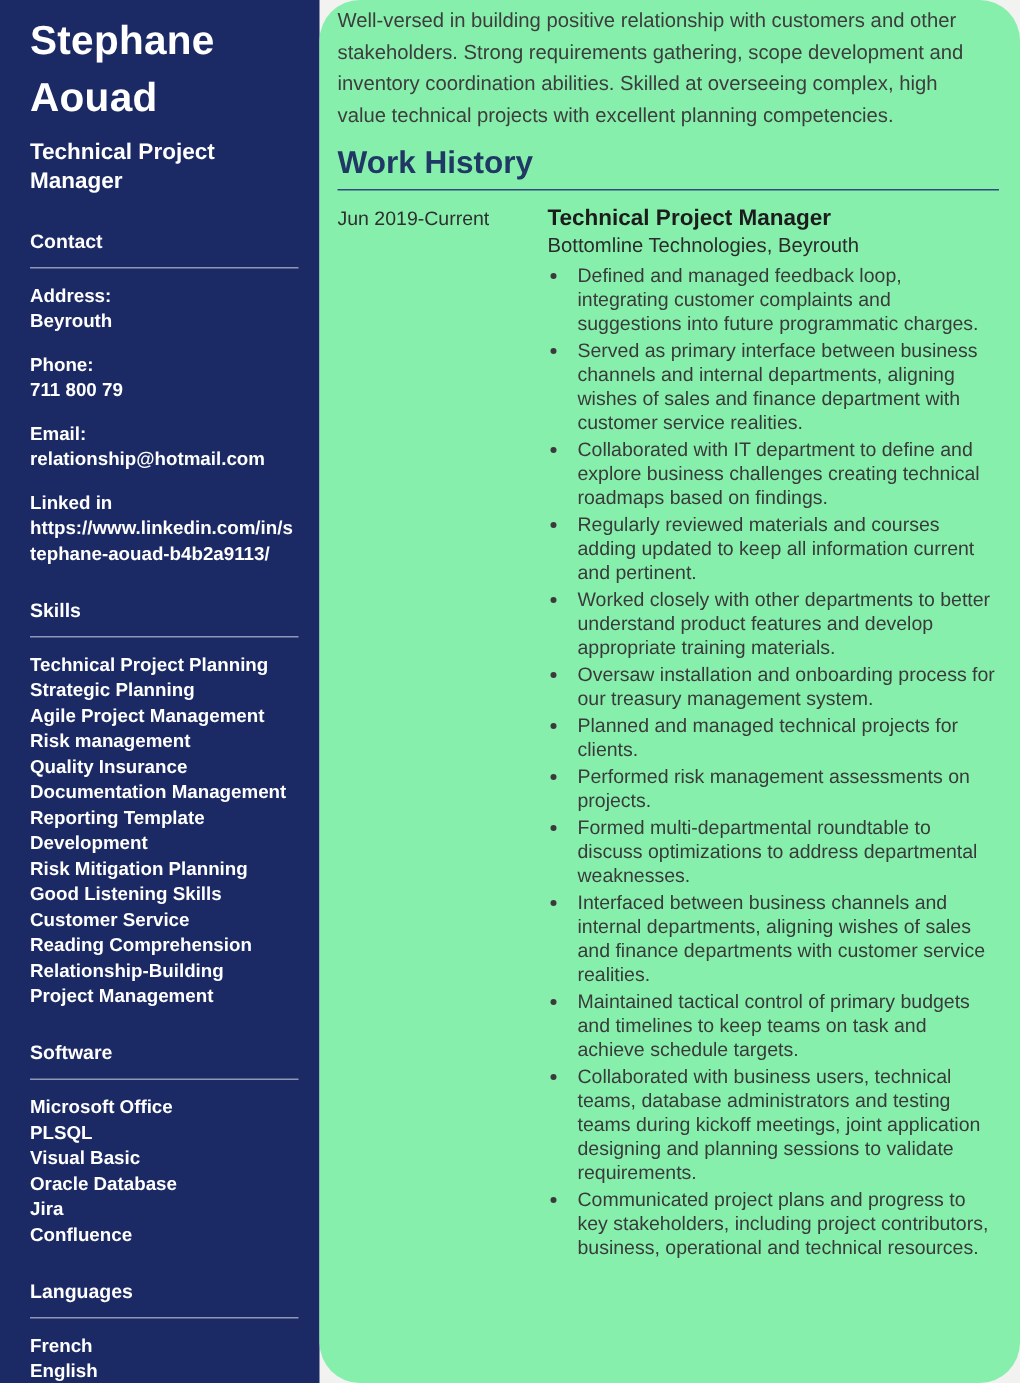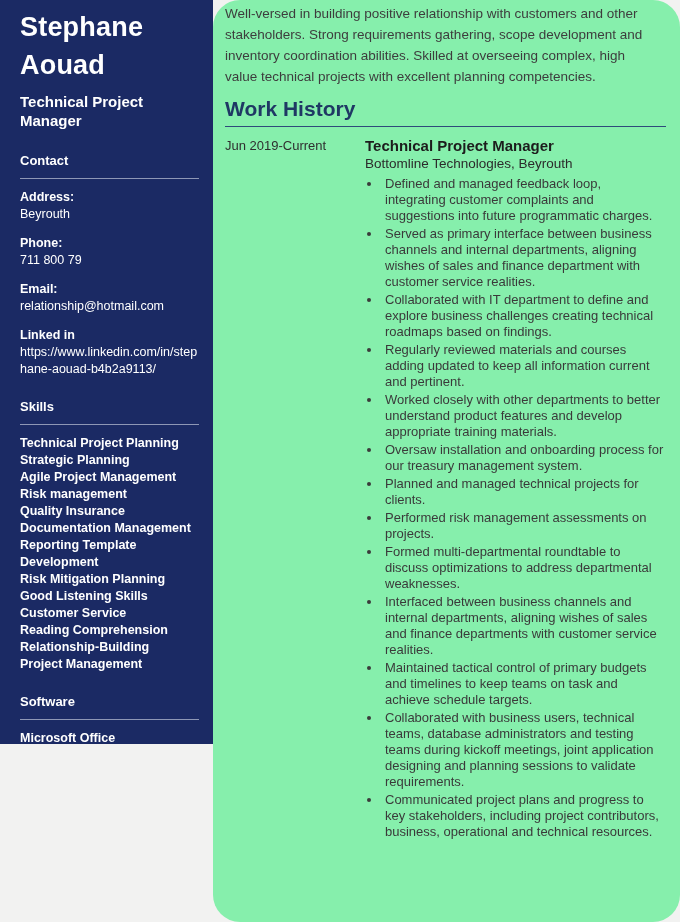--- a/index.html
+++ b/index.html
@@ -5,21 +5,21 @@
   * { margin:0; padding:0; box-sizing:border-box; }
   html,body { width:680px; height:922px; }
   body {
     font-family:"Liberation Sans", sans-serif;
     display:flex;
     background:#f2f2f1;
     overflow:hidden;
   }
   
   .sidebar {
-    width:213px; min-width:213px; height:744px;
+    width:213px; min-width:213px; height:922px;
     background:#1b2a64;
     color:#ffffff;
     padding:6px 14px 0 20px;
     overflow:hidden;
   }
   .candidate-name {
     font-size:27px; font-weight:700; line-height:38px;
     margin:2px 0 8px 0; letter-spacing:0.2px;
   }
   .candidate-title {
@@ -28,21 +28,21 @@
   }
   .side-h2 {
     font-size:13px; font-weight:700; line-height:22px;
     padding-bottom:6px; margin-bottom:10px;
     border-bottom:1px solid rgba(205,210,225,0.65);
   }
   .side-section { margin-top:18px; }
   .side-section.first { margin-top:0; }
   .contact-group { margin-bottom:12px; }
   .contact-label { font-size:12.5px; font-weight:700; line-height:17px; }
-  .contact-value { font-size:12.5px; font-weight:400; line-height:17px; word-break:break-all; }
+  .contact-value { font-size:12.5px; font-weight:700; line-height:17px; word-break:break-all; }
   .side-list { list-style:none; }
   .side-list li { font-size:12.5px; font-weight:700; line-height:17px; }
   
   .main {
     flex:1; height:922px;
     background:#86efac;
     padding:3px 14px 0 12px;
     color:#3a3a3a;
     overflow:hidden;
     border-radius:27px;

